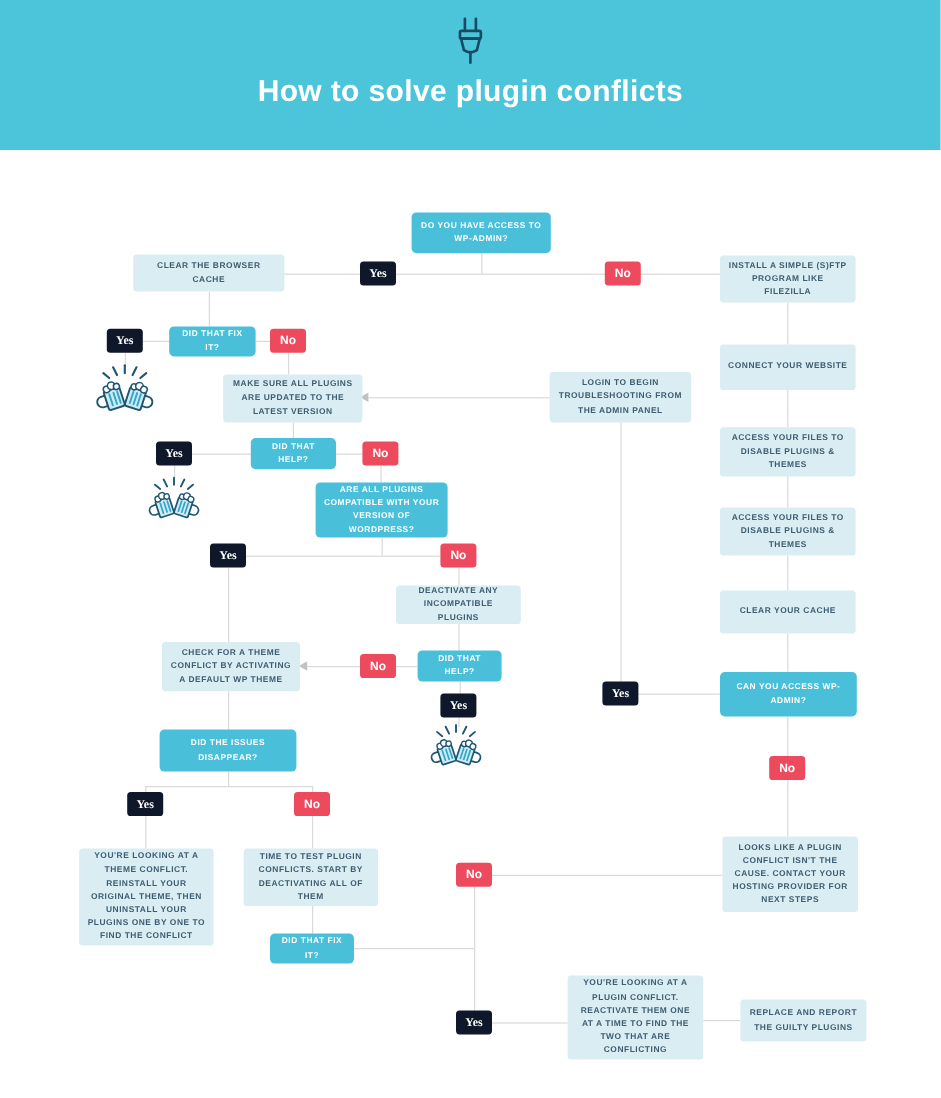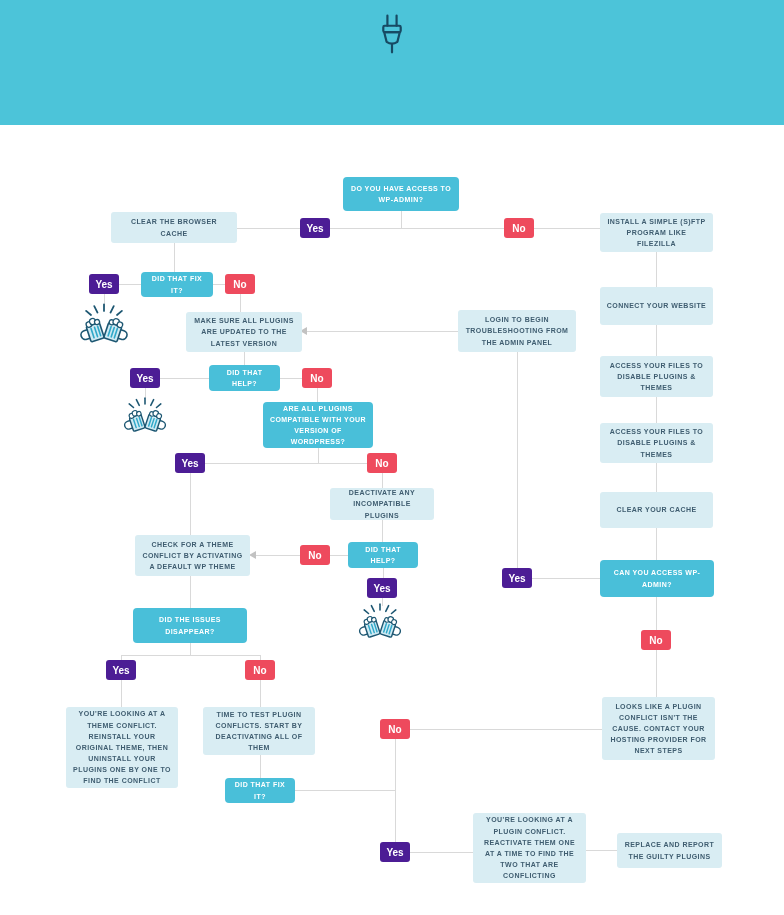--- a/index.html
+++ b/index.html
@@ -16,37 +16,38 @@
   .arrow-left{position:absolute;width:0;height:0;border-top:4px solid transparent;
         border-bottom:4px solid transparent;border-right:7px solid #c2c2c2;}
   .node{position:absolute;display:flex;align-items:center;justify-content:center;
         text-align:center;box-sizing:border-box;padding:3px 6px;border-radius:3px;
         text-transform:uppercase;font-weight:700;font-size:7px;letter-spacing:.45px;
         line-height:1.6;}
   .node.question{background:#49bfd9;color:#ffffff;border-radius:4px;}
   .node.step{background:#d9edf3;color:#3f5d70;}
   .badge{position:absolute;width:30px;height:20px;border-radius:3px;display:flex;
         align-items:center;justify-content:center;color:#fff;font-size:10px;font-weight:700;}
-  .badge.yes{background:#4c1d95;}
+  .badge.yes{background:#0f172a;font-family:Liberation Serif, serif;}
   .badge.no{background:#ee4a5d;}
   .cheers{position:absolute;}
   .cheers svg{width:100%;height:auto;display:block;}
 </style>
 </head>
 <body>
 
 <div id="canvas">
   <div class="header">
     <svg class="plug" viewBox="0 0 48 48" xmlns="http://www.w3.org/2000/svg" fill="none" stroke="#174a63" stroke-width="2.4" stroke-linecap="round" stroke-linejoin="round">
       <path d="M19 4 v11"></path>
       <path d="M29 4 v11"></path>
       <rect x="14.5" y="15" width="19" height="7" rx="1.5"></rect>
       <path d="M15.5 22 h17 l-2.6 10.5 a10.5 10.5 0 0 1 -11.8 0 z"></path>
       <path d="M24 35 v9"></path>
     </svg>
+    <div class="title">How to solve plugin conflicts</div>
   </div>
 <div class="edge" style="left: 401px; top: 211px; width: 1px; height: 17px;"></div>
     <div class="edge" style="left: 237px; top: 228px; width: 363px; height: 1px;"></div>
     <div class="edge" style="left: 174px; top: 243px; width: 1px; height: 29px;"></div>
     <div class="edge" style="left: 119px; top: 284px; width: 22px; height: 1px;"></div>
     <div class="edge" style="left: 104px; top: 294px; width: 1px; height: 13px;"></div>
     <div class="edge" style="left: 213px; top: 284px; width: 12px; height: 1px;"></div>
     <div class="edge" style="left: 240px; top: 294px; width: 1px; height: 18px;"></div>
     <div class="edge" style="left: 307px; top: 331px; width: 151px; height: 1px;"></div>
     <div class="edge" style="left: 244px; top: 352px; width: 1px; height: 13px;"></div>

